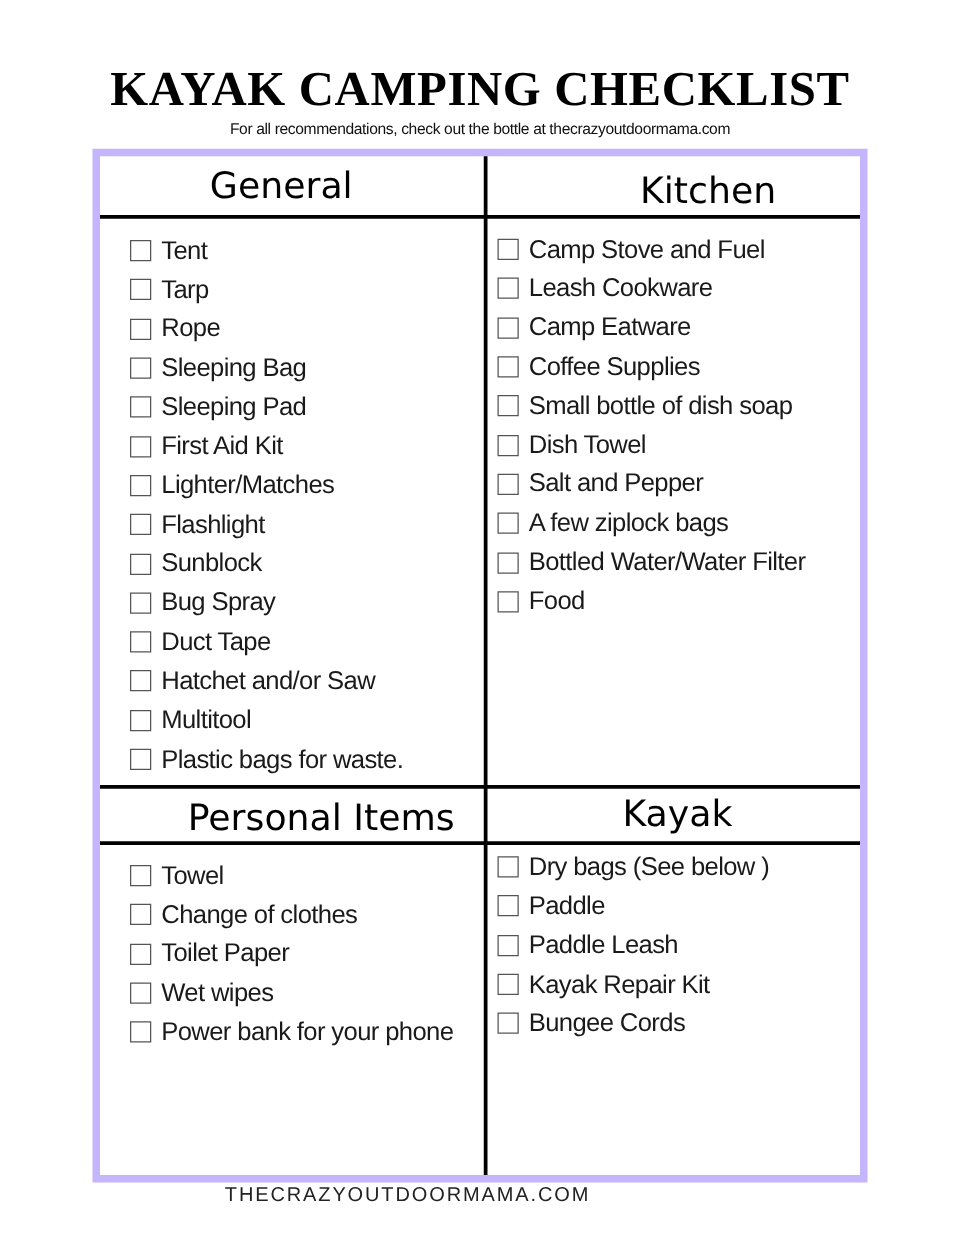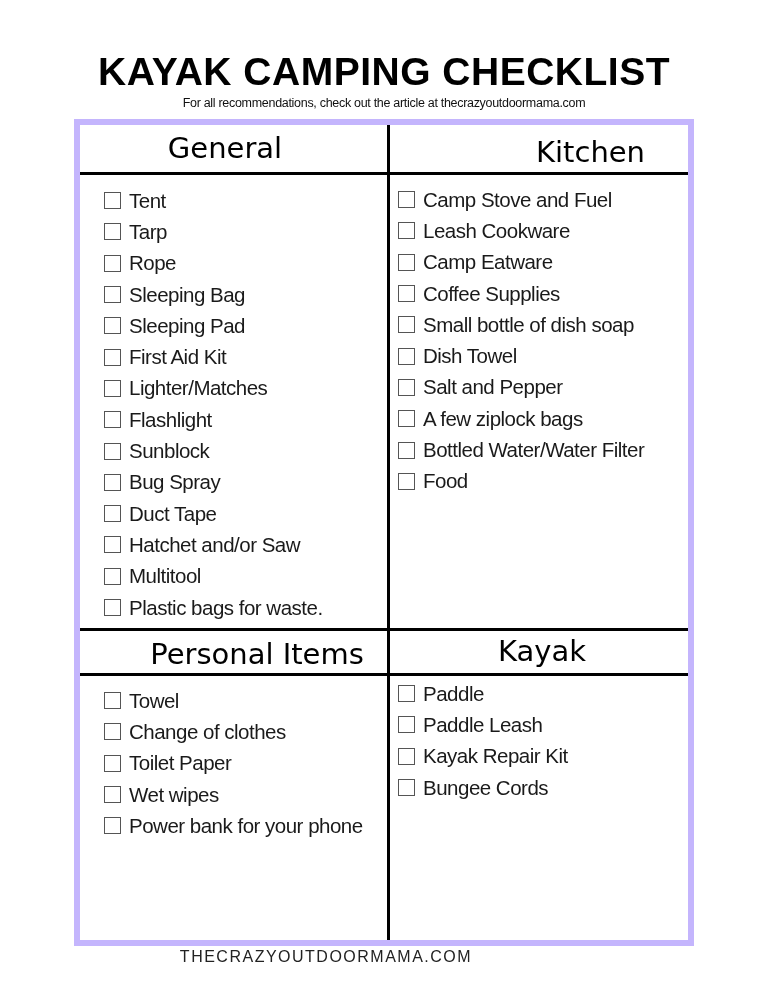--- a/index.html
+++ b/index.html
@@ -1,19 +1,19 @@
 <!DOCTYPE html>
 <html><head>
   <meta charset="utf-8">
   <style>
     html, body { margin: 0; padding: 0; background: #ffffff; }
     body { width: 768px; height: 994px; position: relative; overflow: hidden; color: #111; }
     .title {
       position: absolute; left: 0; top: 47px; width: 768px; text-align: center;
-      font-family: Liberation Sans, sans-serif; font-weight: bold; font-size: 39px;
+      font-family: Liberation Serif, serif; font-weight: bold; font-size: 39px;
       letter-spacing: 0.5px; line-height: 50px; color: #000;
     }
     .subtitle {
       position: absolute; left: 0; top: 95px; width: 768px; text-align: center;
       font-family: "Liberation Sans", sans-serif; font-size: 12.5px; letter-spacing: -0.3px;
       line-height: 16px; color: #111;
     }
     .grid {
       position: absolute; left: 74px; top: 119px; width: 620px; height: 827px;
       box-sizing: border-box; border: 6px solid #c4b5fd;
@@ -37,21 +37,21 @@
     .footer {
       position: absolute; left: 0; top: 946px; width: 652px; text-align: center;
       font-family: "Liberation Sans", sans-serif; font-size: 16px; letter-spacing: 1.5px;
       line-height: 22px; color: #222;
     }
   </style>
 </head>
 <body>
 
 <div class="title">KAYAK CAMPING CHECKLIST</div>
-<div class="subtitle">For all recommendations, check out the article at thecrazyoutdoormama.com</div>
+<div class="subtitle">For all recommendations, check out the bottle at thecrazyoutdoormama.com</div>
 
 <div class="grid">
   <div class="vline"></div>
   <div class="hline" style="top:47px;"></div>
   <div class="hline" style="top:503px;"></div>
   <div class="hline" style="top:548px;"></div>
 
   <div class="header" style="left:0; top:3px; width:290px;">General</div>
   <ul class="list" style="left:24px; top:60px;">
       <li class="item">
@@ -105,21 +105,21 @@
       <li class="item">
         <span class="box"></span>
         <span>Multitool</span>
       </li>
       <li class="item">
         <span class="box"></span>
         <span>Plastic bags for waste.</span>
       </li>
     </ul>
 
-  <div class="header" style="left:310px; top:7px; width:353px;padding-left:24px;">Kitchen</div>
+  <div class="header" style="left:310px; top:7px; width:353px;">Kitchen</div>
   <ul class="list" style="left:318px; top:59px;">
       <li class="item">
         <span class="box"></span>
         <span>Camp Stove and Fuel</span>
       </li>
       <li class="item">
         <span class="box"></span>
         <span>Leash Cookware</span>
       </li>
       <li class="item">
@@ -177,20 +177,24 @@
       <li class="item">
         <span class="box"></span>
         <span>Power bank for your phone</span>
       </li>
     </ul>
 
   <div class="header" style="left:310px; top:506px; width:304px;">Kayak</div>
   <ul class="list" style="left:318px; top:553px;">
       <li class="item">
         <span class="box"></span>
+        <span>Dry bags (See below )</span>
+      </li>
+      <li class="item">
+        <span class="box"></span>
         <span>Paddle</span>
       </li>
       <li class="item">
         <span class="box"></span>
         <span>Paddle Leash</span>
       </li>
       <li class="item">
         <span class="box"></span>
         <span>Kayak Repair Kit</span>
       </li>

